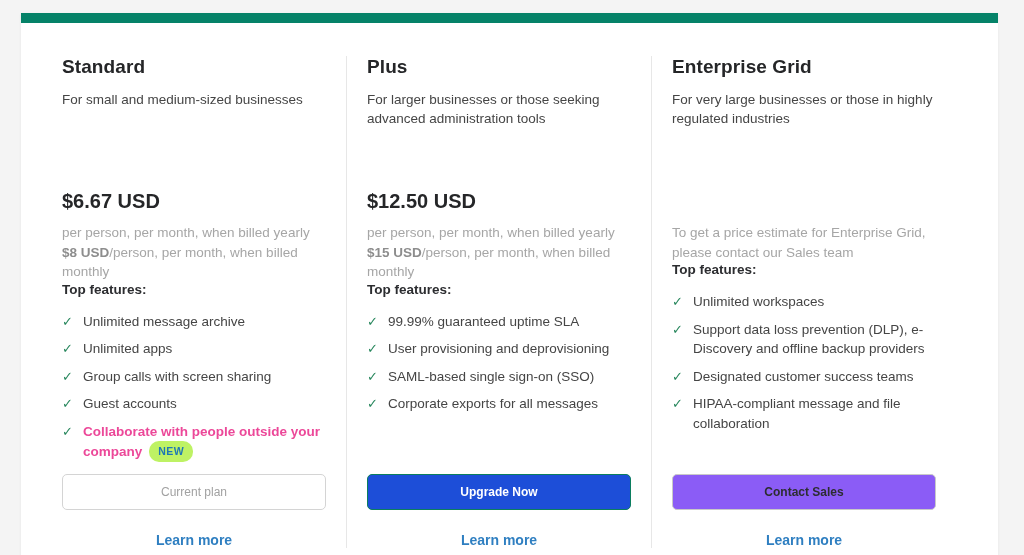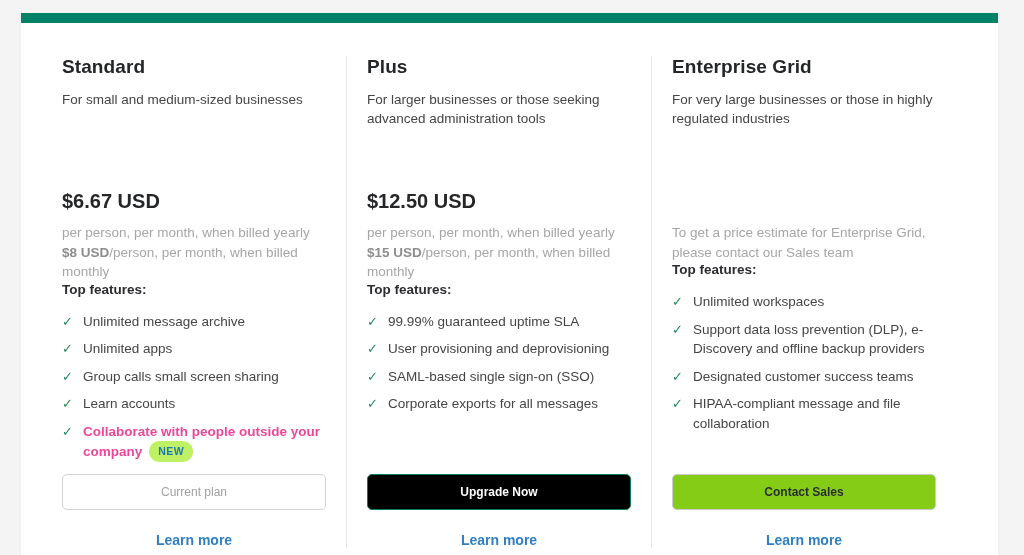--- a/index.html
+++ b/index.html
@@ -108,27 +108,27 @@
     font-size: 12px;
     cursor: pointer;
   }
   .btn-muted {
     background: #ffffff;
     border: 1px solid #d4d4d4;
     color: #a2a2a2;
     font-weight: 400;
   }
   .btn-primary {
-    background: #000000;
+    background: #1d4ed8;
     border: 1px solid #0b7e5f;
     color: #ffffff;
     font-weight: 700;
   }
   .btn-outline {
-    background: #84cc16;
+    background: #8b5cf6;
     border: 1px solid #c9c9c9;
     color: #2c2d30;
     font-weight: 700;
   }
   .learn-more {
     display: block;
     text-align: center;
     margin-top: 22px;
     font-size: 14px;
     font-weight: 700;
@@ -157,25 +157,25 @@
         <li>
             <span class="check">✓</span>
             <span>Unlimited message archive</span>
           </li>
         <li>
             <span class="check">✓</span>
             <span>Unlimited apps</span>
           </li>
         <li>
             <span class="check">✓</span>
-            <span>Group calls small screen sharing</span>
-          </li>
-        <li>
-            <span class="check">✓</span>
-            <span>Learn accounts</span>
+            <span>Group calls with screen sharing</span>
+          </li>
+        <li>
+            <span class="check">✓</span>
+            <span>Guest accounts</span>
           </li>
         <li>
             <span class="check">✓</span>
             <span><span class="feature-link">Collaborate with people outside your company</span><span class="badge-new">NEW</span></span>
           </li>
       </ul>
       <div class="cta">
         <button class="btn btn-muted">Current plan</button>
         <a class="learn-more">Learn more</a>
       </div>

